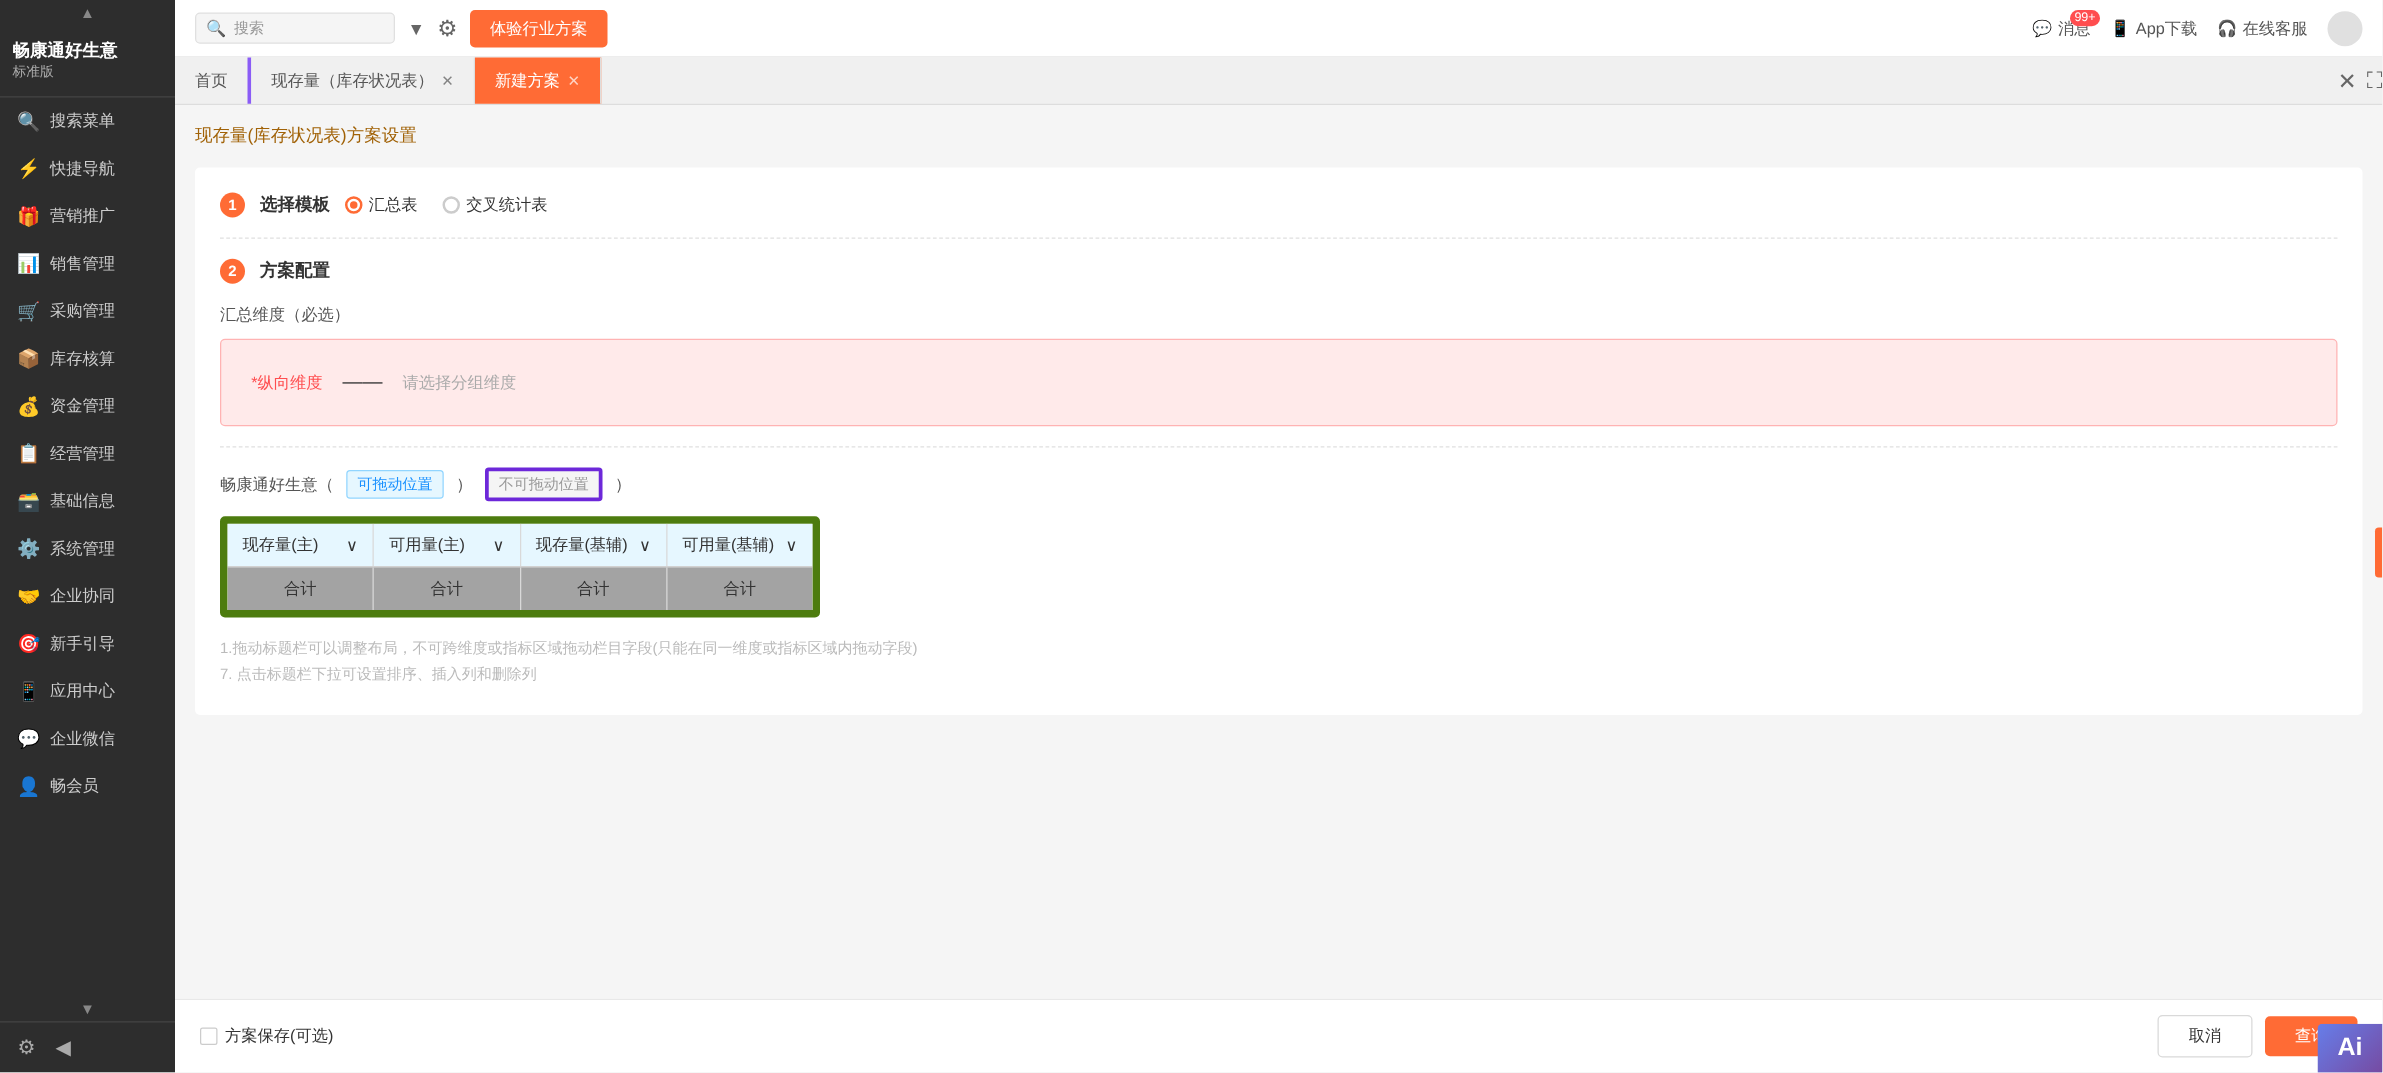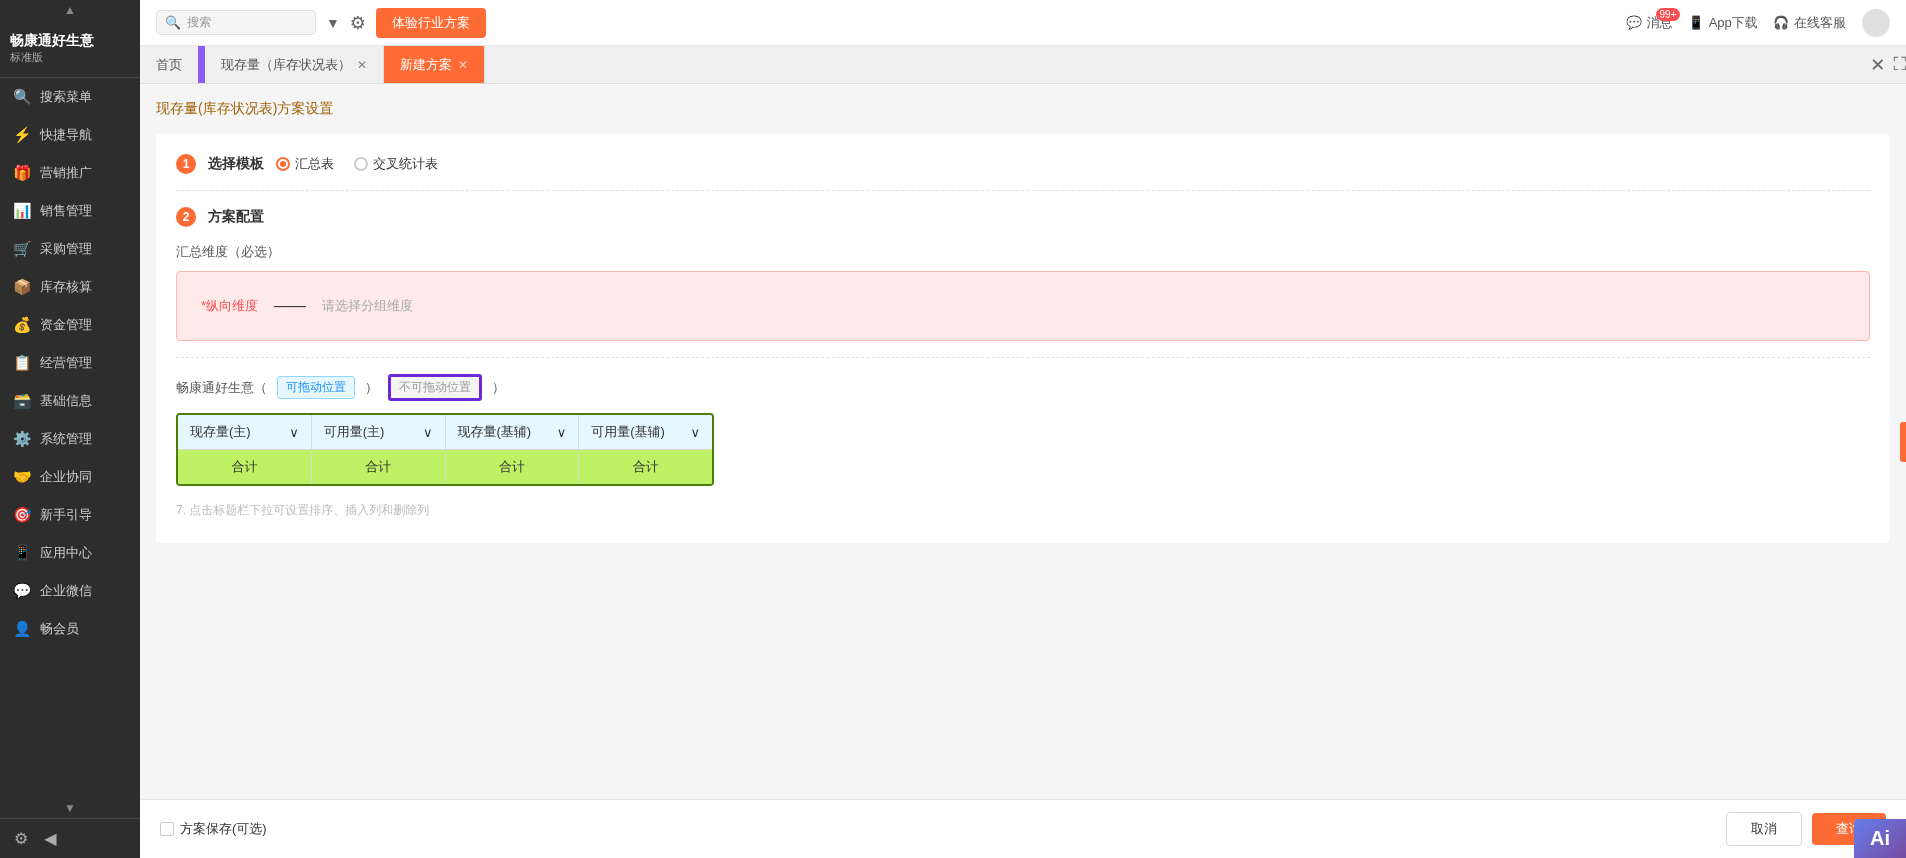--- a/index.html
+++ b/index.html
@@ -145,21 +145,21 @@
       opacity: 0.7;
     }
     .tab-home {
       padding: 0 16px;
       height: 100%;
       display: flex;
       align-items: center;
       font-size: 13px;
       color: #555;
       cursor: pointer;
-      border-right: 7px solid #8b5cf6;
+      border-right: 3px solid #8b5cf6;
     }
 
     
     .content {
       flex: 1;
       overflow-y: auto;
       background: #f5f5f5;
       padding: 16px;
       position: relative;
     }
@@ -295,44 +295,44 @@
       color: #999;
     }
 
     .stat-section-title {
       color: #52c41a;
       font-size: 13px;
       margin-bottom: 8px;
     }
 
     .stat-table {
-      border: 2px solid #4d7c0f;
+      border: 6px solid #4d7c0f;
       border-radius: 4px;
       overflow: hidden;
-      width: 538px;
+      width: 480px;
     }
     .stat-table-header {
       display: flex;
       background: #e6f7ff;
     }
     .stat-col {
       flex: 1;
       border-right: 1px solid #d9d9d9;
       padding: 8px 12px;
       font-size: 13px;
       color: #333;
       display: flex;
       align-items: center;
       justify-content: space-between;
     }
     .stat-col:last-child { border-right: none; }
     .stat-table-row {
       display: flex;
       border-top: 1px solid #d9d9d9;
-      background: #bef264;
+      background: #a3a3a3;
     }
     .stat-cell {
       flex: 1;
       border-right: 1px solid #d9d9d9;
       padding: 8px 12px;
       font-size: 13px;
       color: #333;
       text-align: center;
     }
     .stat-cell:last-child { border-right: none; }
@@ -632,20 +632,21 @@
         </div>
         <div class="stat-table-row">
           <div class="stat-cell">合计</div>
           <div class="stat-cell">合计</div>
           <div class="stat-cell">合计</div>
           <div class="stat-cell">合计</div>
         </div>
       </div>
 
       <div class="tips-section">
+        <p>1.拖动标题栏可以调整布局，不可跨维度或指标区域拖动栏目字段(只能在同一维度或指标区域内拖动字段)</p>
         <p>7. 点击标题栏下拉可设置排序、插入列和删除列</p>
       </div>
 
     </div>
 
     <div class="resize-handle"></div>
   </div>
 
   <div class="bottom-bar">
     <div class="save-option">

